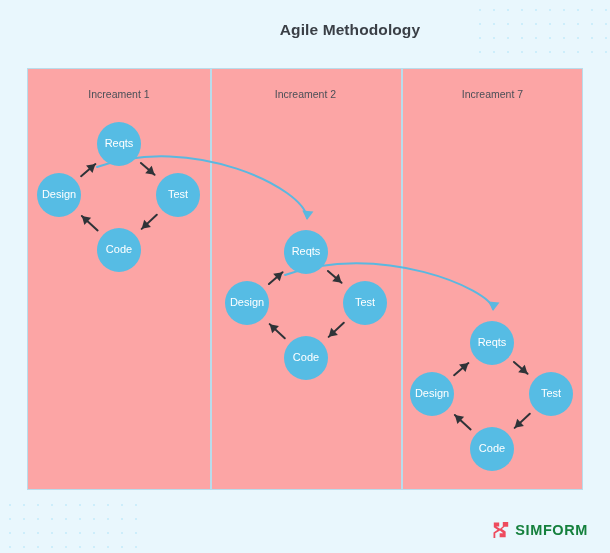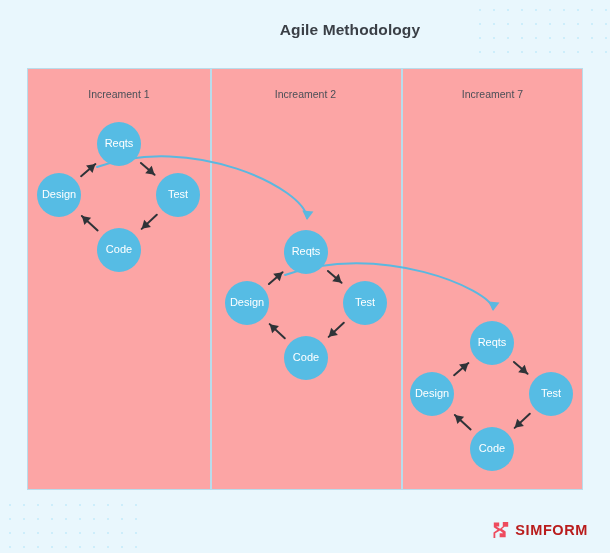--- a/index.html
+++ b/index.html
@@ -117,21 +117,21 @@
     position: absolute;
     right: 22px;
     bottom: 14px;
     display: flex;
     align-items: center;
     gap: 5px;
   }
   #brand-wordmark {
     font-size: 14.5px;
     font-weight: bold;
-    color: #b91c1c;
+    color: #15803d;
     letter-spacing: 0.6px;
   }
 </style>
 </head>
 <body>
 
 <div id="stage">
 
   <div class="dotgrid" id="dots-top-right"></div>
   <div class="dotgrid" id="dots-bottom-left"></div>

